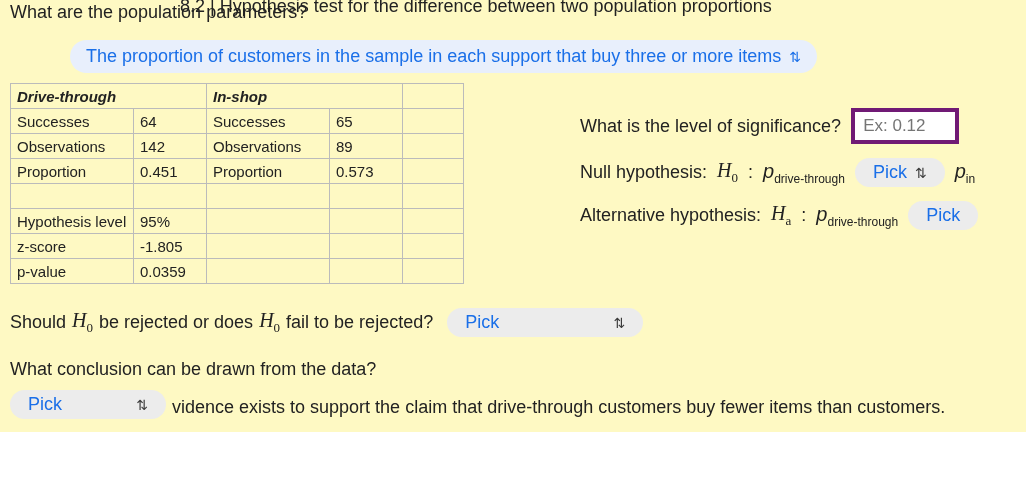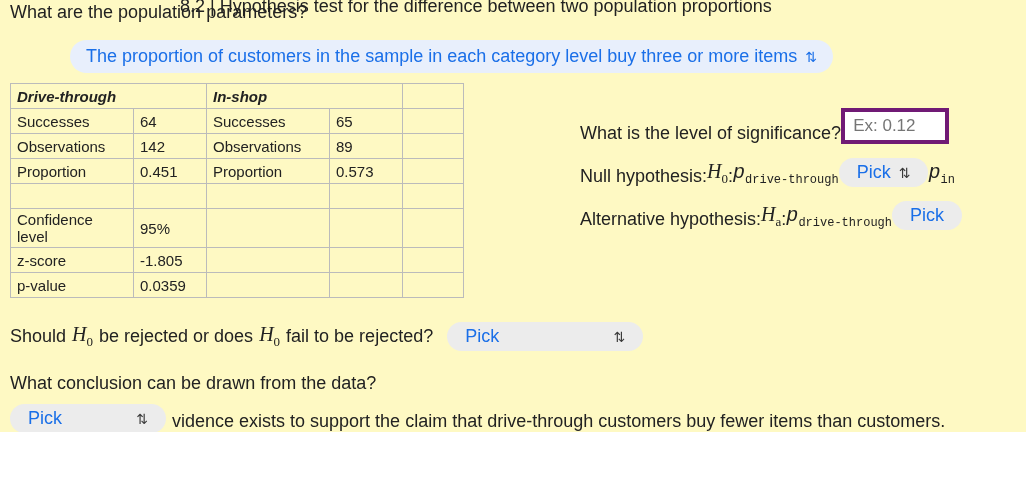--- a/index.html
+++ b/index.html
@@ -9,45 +9,45 @@
   .q1 .overlay{position:absolute;left:170px;top:-6px;font-size:18px;white-space:nowrap}
   .sel-pill{display:inline-flex;align-items:center;background:#e8effc;color:#1a6fe8;border-radius:22px;padding:6px 16px;font-size:18px;cursor:pointer}
   .updown{margin-left:8px;color:#1a6fe8;font-size:14px;line-height:1}
   .tbl{border-collapse:collapse;margin-top:10px;font-size:15px}
   .tbl td,.tbl th{border:1px solid #bbb;padding:2px 6px;height:20px}
   .tbl th{font-style:italic;font-weight:600;text-align:center}
   .tbl .lab{text-align:left;width:110px}
   .tbl .val{text-align:left;width:60px}
   .tbl .empty{width:48px}
   .right-col{position:absolute;left:580px;top:108px;right:0}
-  .q-line{display:flex;align-items:flex-end;margin-bottom:14px;white-space:nowrap}
+  .q-line{display:flex;align-items:center;gap:10px;margin-bottom:14px;white-space:nowrap}
   .txtbox{border:4px solid #701a75;color:#888;padding:4px 8px;font-size:17px;width:84px}
   .mathH{font-family:'Times New Roman',serif;font-style:italic;font-size:20px}
   .mathH sub{font-size:13px;font-style:normal}
-  .mathP{font-family:Liberation Mono, monospace;font-style:italic;font-size:20px}
+  .mathP{font-family:Liberation Sans, sans-serif;font-style:italic;font-size:20px}
   .mathP sub{font-size:12px;font-style:normal}
   .blk{margin-top:24px}
   .conclusion{display:flex;align-items:flex-start;gap:6px;margin-top:10px}
   .conctext{padding-top:4px;line-height:1.5}
   .pickpill{display:inline-flex;align-items:center;background:#ececec;color:#1a6fe8;border-radius:20px;padding:4px 18px;font-size:18px;cursor:pointer}
   .pickpill .updown{color:#3a3a3a}
   .pickpill.wide{justify-content:space-between;min-width:160px}
 </style>
 </head>
 <body>
 <div id="page">
 
 <div class="q1">
   <span>What are the population parameters?</span>
   <span class="overlay">8.2 | Hypothesis test for the difference between two population proportions</span>
 </div>
 
 <div style="margin:10px 0 0 60px">
   <span class="sel-pill">
-    <span>The proportion of customers in the sample in each category level buy three or more items</span>
+    <span>The proportion of customers in the sample in each support that buy three or more items</span>
     <span class="updown">⇅</span>
   </span>
 </div>
 
 <table class="tbl">
   <tbody>
         <tr>
     <th class="lab" colspan="2">Drive-through</th>
     <th class="lab" colspan="2">In-shop</th>
     <td class="empty"></td>
@@ -74,21 +74,21 @@
           <td class="empty"></td>
   </tr>
   <tr>
           <td class="lab"></td>
           <td class="val"></td>
           <td class="lab"></td>
           <td class="val"></td>
           <td class="empty"></td>
         </tr>
   <tr>
-          <td class="lab">Confidence level</td>
+          <td class="lab">Hypothesis level</td>
           <td class="val">95%</td>
           <td class="lab"></td>
           <td class="val"></td>
           <td class="empty"></td>
         </tr>
   <tr>
           <td class="lab">z-score</td>
           <td class="val">-1.805</td>
           <td class="lab"></td>
           <td class="val"></td>

